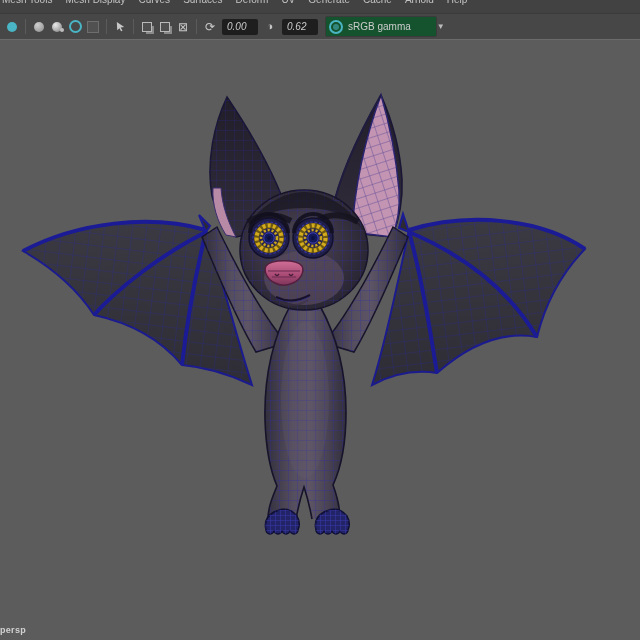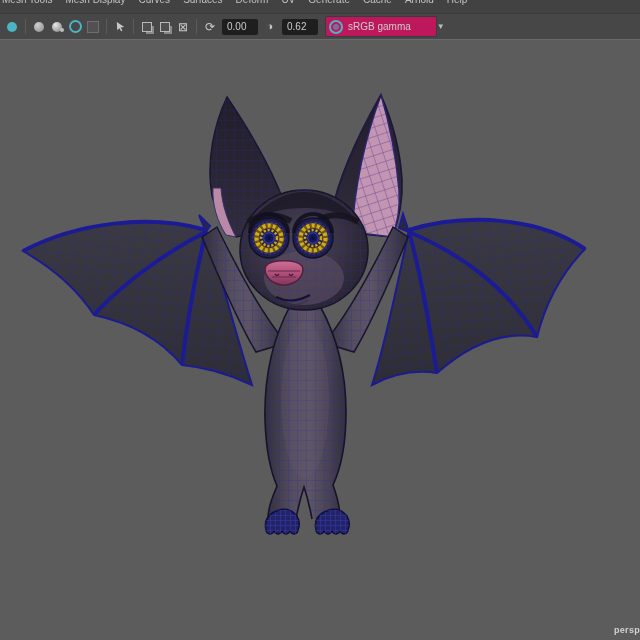--- a/index.html
+++ b/index.html
@@ -20,32 +20,32 @@
   .dot-teal{width:10px;height:10px;border-radius:50%;background:#4ab5c4;}
   .dot-gray{width:10px;height:10px;border-radius:50%;background:radial-gradient(circle at 35% 30%,#cfcfcf,#8a8a8a);}
   .dot-shaded{width:10px;height:10px;border-radius:50%;background:radial-gradient(circle at 35% 30%,#e8e8e8,#7c7c7c);position:relative;}
   .dot-shaded::after{content:"";position:absolute;right:-2px;bottom:0;width:4px;height:4px;border-radius:50%;background:#bdbdbd;}
   .ring-teal{width:9px;height:9px;border-radius:50%;border:2px solid #4ab5c4;}
   .sq-dim{width:10px;height:10px;border:1px solid #6e6e6e;background:#515151;}
   .sq-copy{width:8px;height:8px;border:1px solid #b9b9b9;background:#4f4f4f;box-shadow:3px 3px 0 -1px #8a8a8a;}
   .glyph{color:#c6c6c6;font-size:12px;line-height:12px;}
   .glyph-small{color:#c6c6c6;font-size:11px;line-height:11px;}
   .num-field{width:36px;height:16px;background:#1e1e1e;border-radius:2px;color:#cccccc;
-             font-size:10px;line-height:16px;padding:0 5px;box-sizing:border-box;margin:0 3px;flex:none;}
-  .vt-combo{display:flex;align-items:center;height:19px;background:#be185d;border:1px solid #3b3b3b;
+             font-size:10px;line-height:16px;padding:0 5px;box-sizing:border-box;margin:0 3px;flex:none;font-style:italic;}
+  .vt-combo{display:flex;align-items:center;height:19px;background:#14532d;border:1px solid #3b3b3b;
             border-radius:2px;margin-left:4px;padding:0 3px;flex:none;}
   .vt-ring{width:10px;height:10px;border-radius:50%;border:2px solid #4ab5c4;position:relative;margin-right:5px;flex:none;}
   .vt-ring::after{content:"";position:absolute;left:2px;top:2px;width:6px;height:6px;border-radius:50%;background:#4ab5c4;opacity:.55;}
   .vt-label{color:#cdcdcd;font-size:10px;white-space:nowrap;margin-right:24px;}
   .vt-arrow{color:#bbbbbb;font-size:8px;margin-left:auto;padding:0 2px;}
 
   
   .viewport{position:relative;flex:1;background:#5c5c5c;overflow:hidden;}
   .viewport svg{position:absolute;left:0;top:0;}
-  .cam-label{position:absolute;left:0;right:0;bottom:5px;text-align:right;
+  .cam-label{position:absolute;left:0;right:12px;bottom:5px;text-align:left;
              color:#d2d2d2;font-size:9px;font-weight:bold;letter-spacing:.3px;}
 </style>
 </head>
 <body>
 
 <div class="app">
 
   <div class="menubar">
     <div class="menubar-inner">
       <span class="menu-item">Mesh Tools</span>

